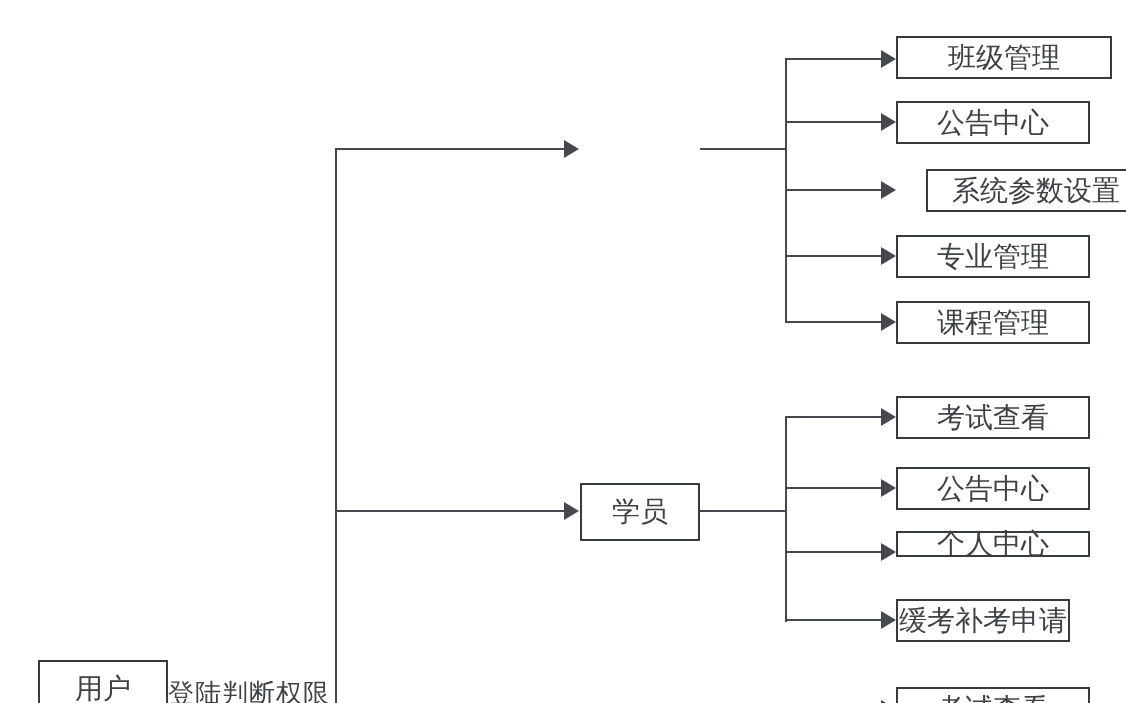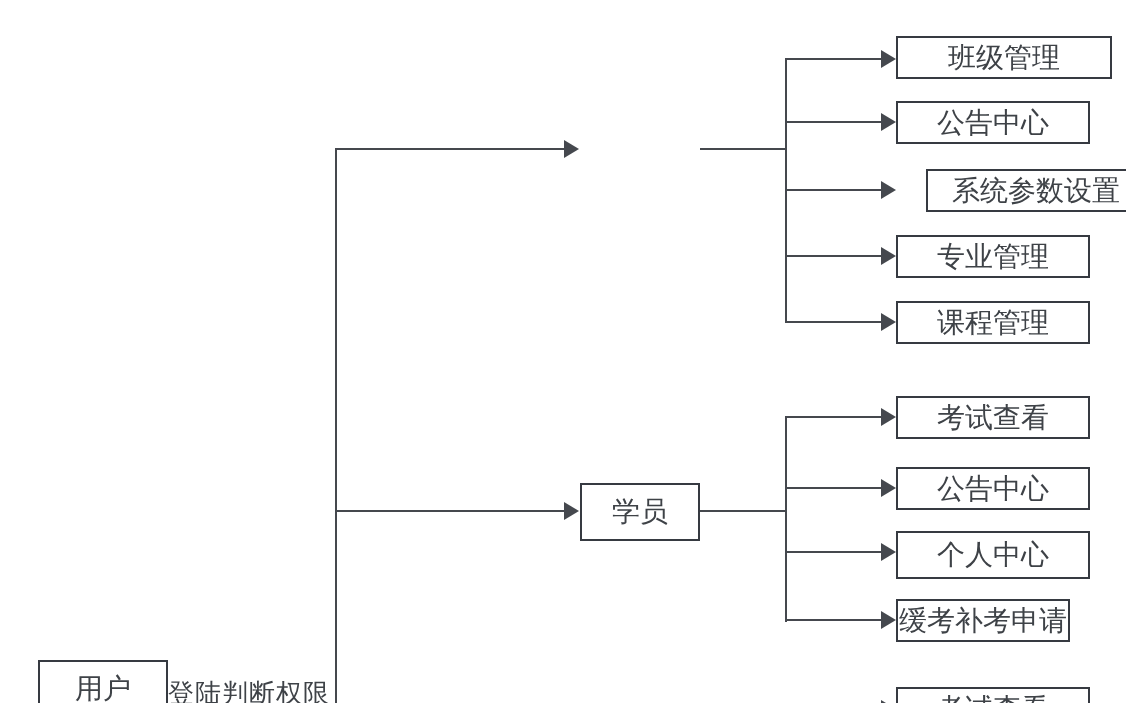--- a/index.html
+++ b/index.html
@@ -121,21 +121,21 @@
   <div class="box" style="left:896px;top:301px;width:194px;height:43px;">
     <span>课程管理</span>
   </div>
 
   <div class="box" style="left:896px;top:396px;width:194px;height:43px;">
     <span>考试查看</span>
   </div>
   <div class="box" style="left:896px;top:467px;width:194px;height:43px;align-items:center;">
     <span>公告中心</span>
   </div>
-  <div class="box" style="left:896px;top:531px;width:194px;height:48px;">
+  <div class="box" style="left:896px;top:531px;width:194px;height:26px;">
     <span>个人中心</span>
   </div>
   <div class="box" style="left:896px;top:599px;width:174px;height:43px;">
     <span>缓考补考申请</span>
   </div>
 
   <div class="box" style="left:896px;top:687px;width:194px;height:43px;">
     <span>考试查看</span>
   </div>
 

